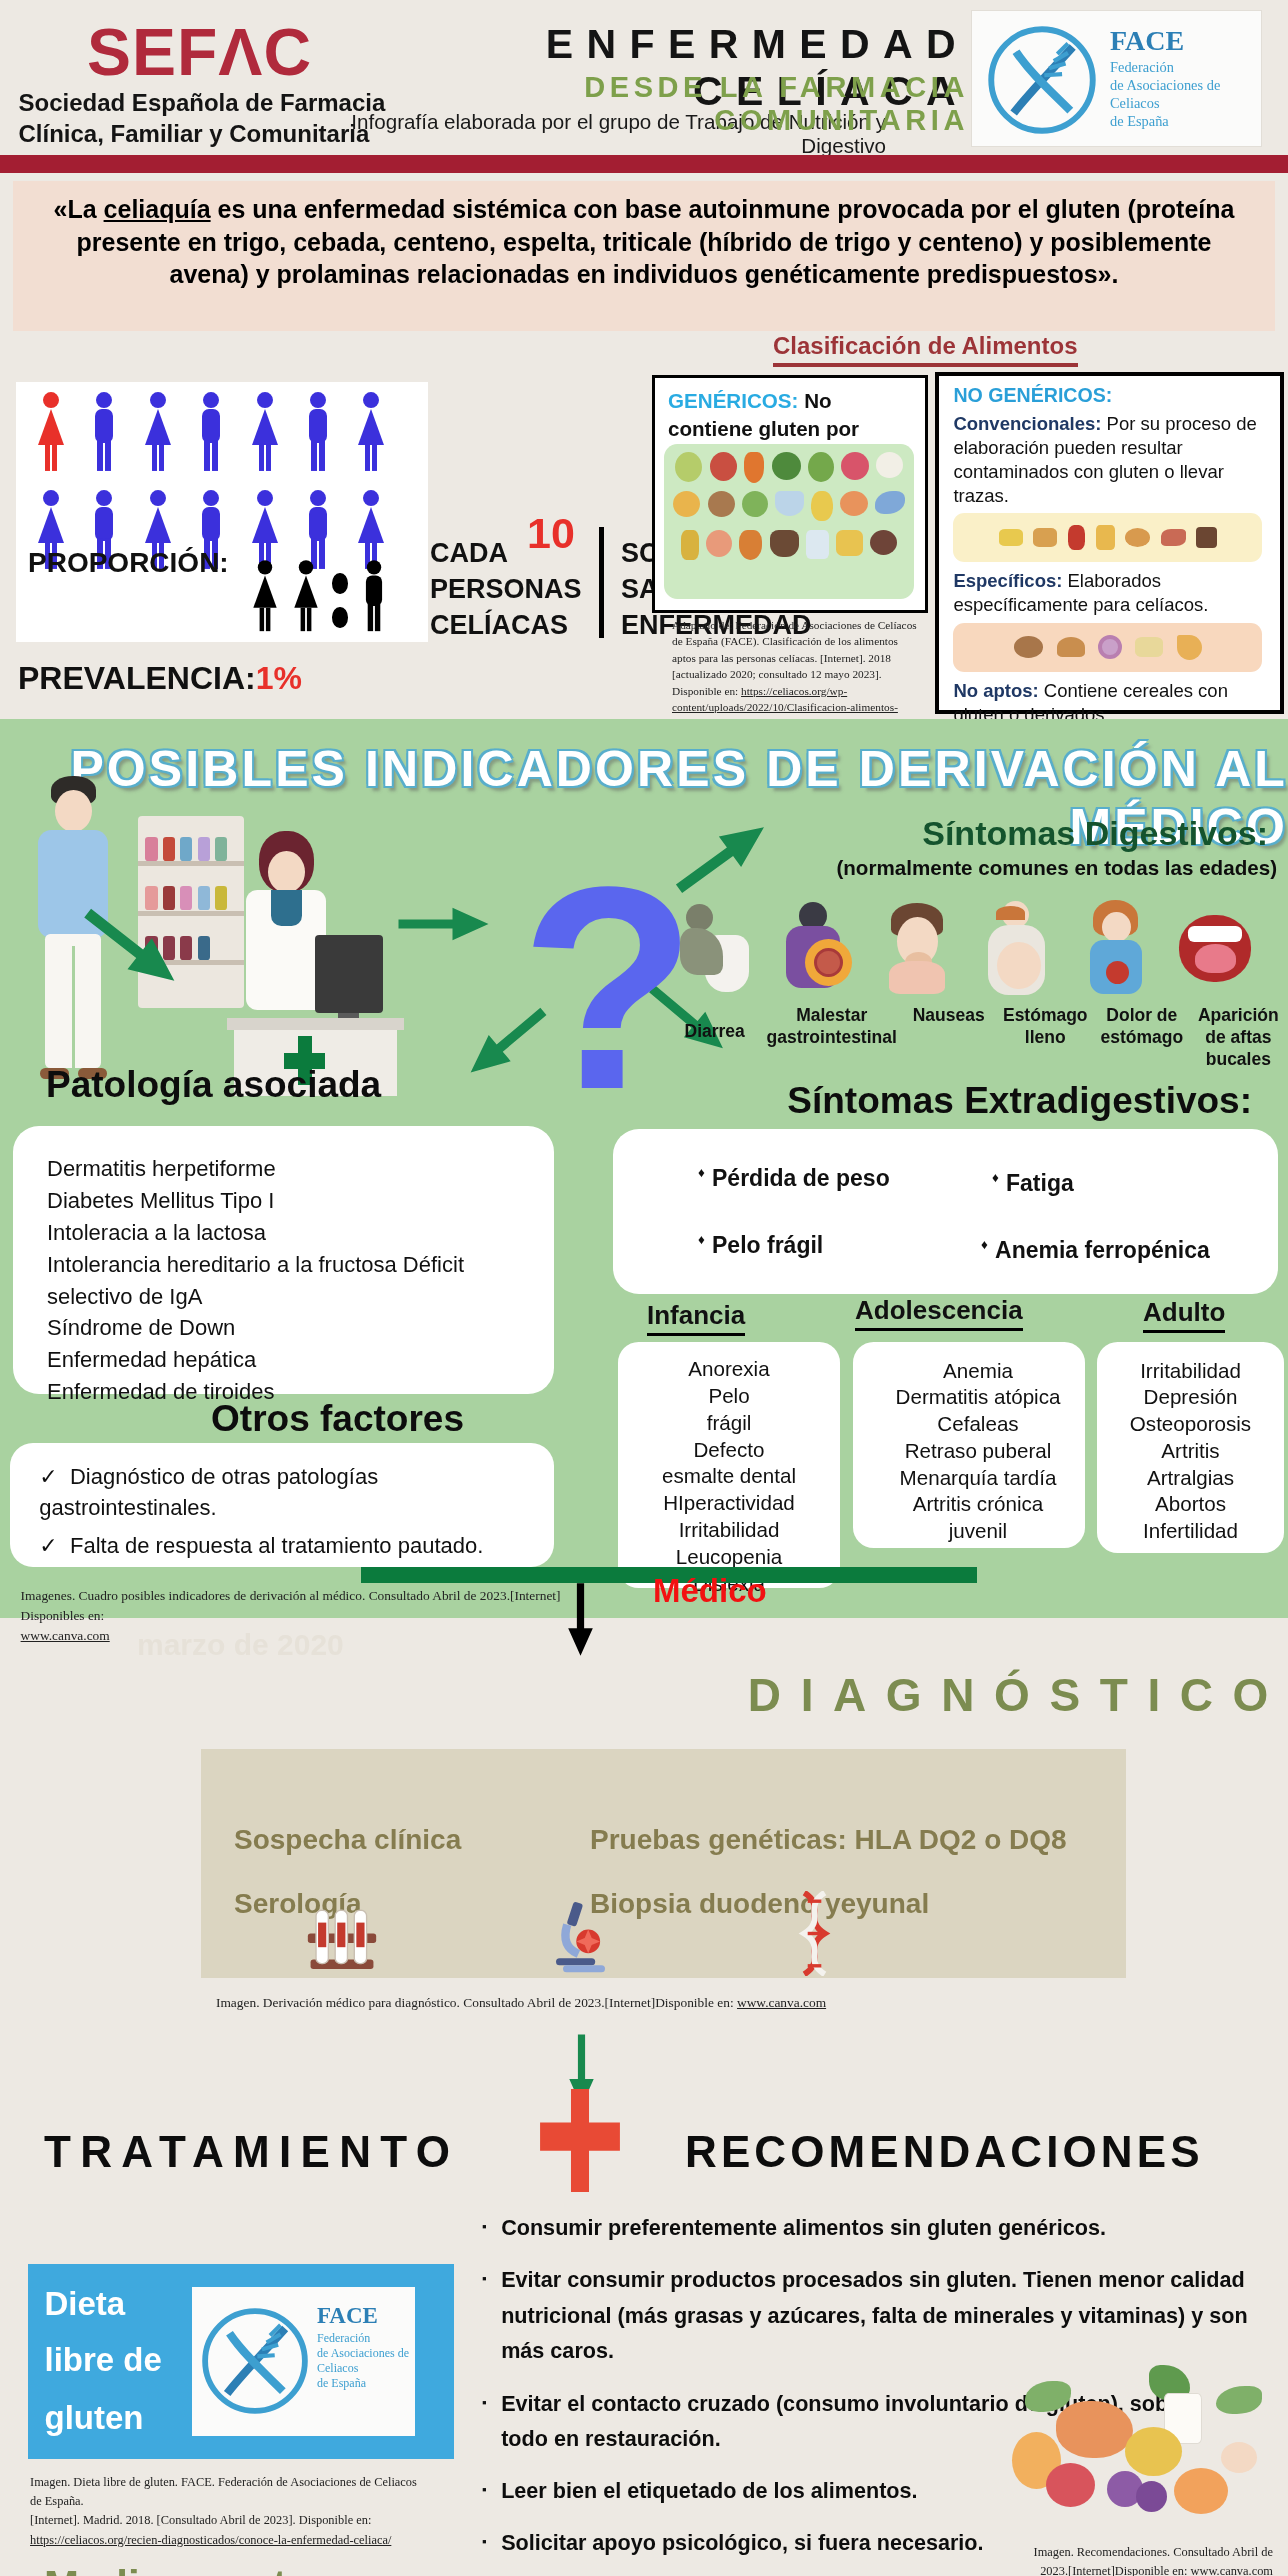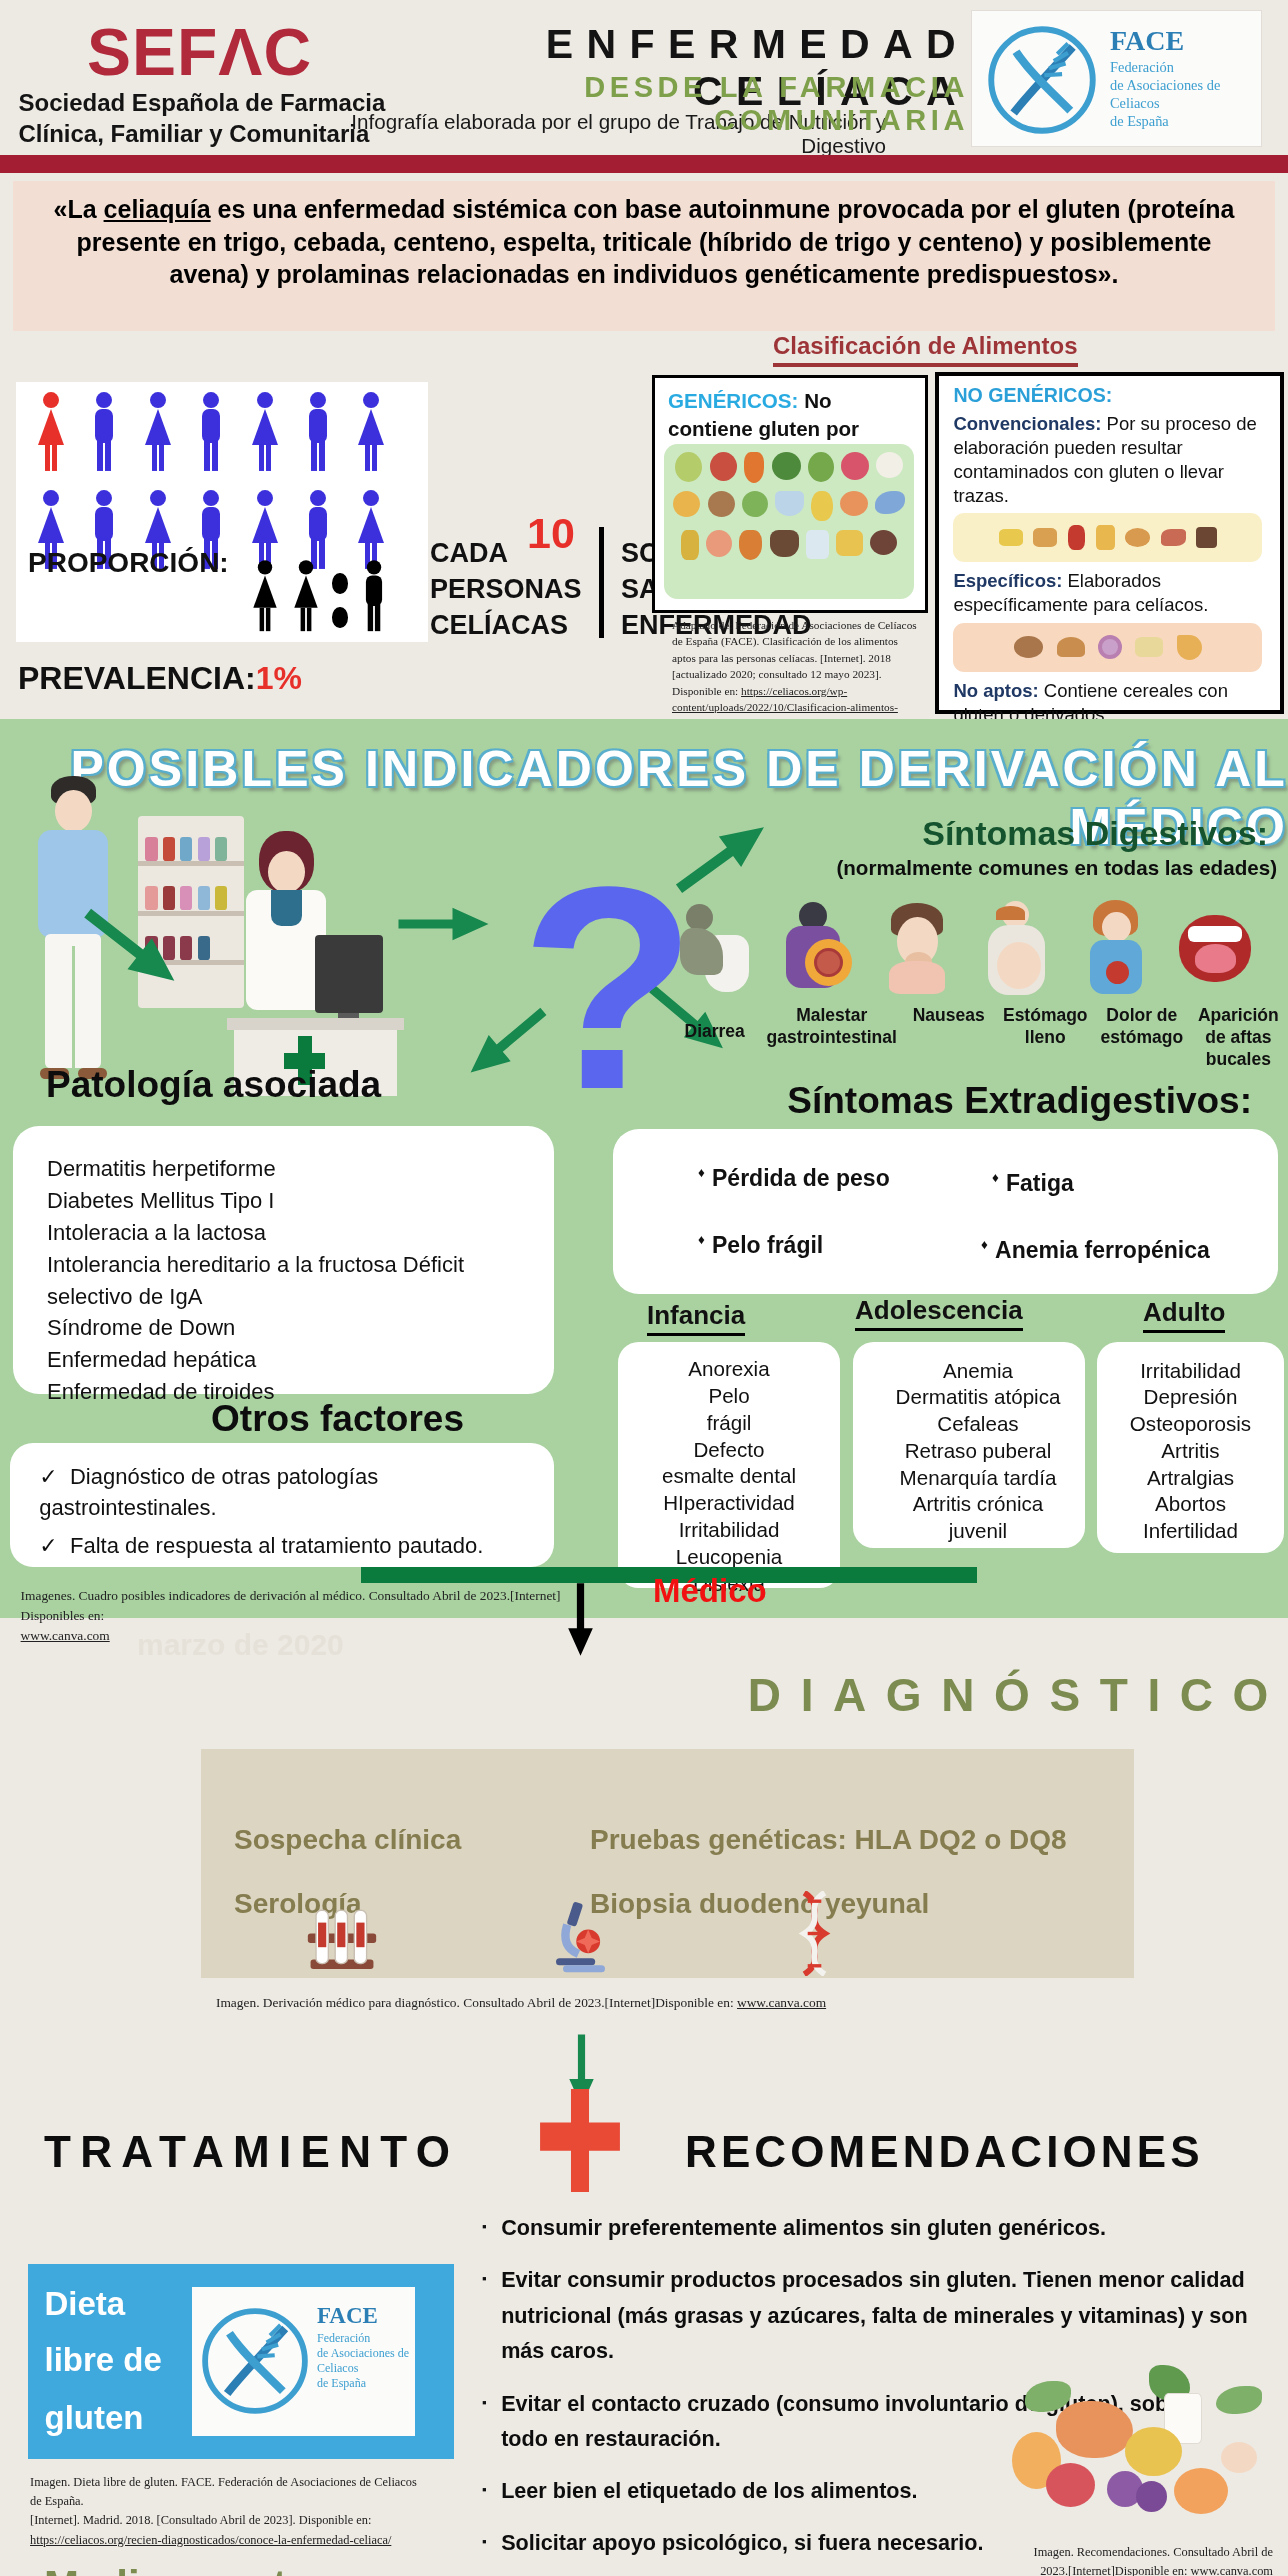--- a/index.html
+++ b/index.html
@@ -59,21 +59,21 @@
   .diam{font-size:13.4px;vertical-align:9.3px;margin-right:7.2px;}
   .extra-item{font-size:23px;font-weight:600;}
   .age-h{font-size:26px;font-weight:700;border-bottom:3.6px solid #000;padding-bottom:2.1px;}
   .age-items{font-size:20.6px;line-height:1.3;text-align:center;}
   .check-item{font-size:22px;line-height:1.45;}
   .dk-bar{background:#0B7B3D;}
   .medico{font-size:33px;font-weight:700;color:#F21111;}
   .wmark{font-size:30px;font-weight:700;color:#E6E1D8;}
   
   .diag-title{font-size:46px;font-weight:700;letter-spacing:19.6px;color:#7C8C50;}
-  .diag-box{background:#DBD5C1;padding-left:8px;}
+  .diag-box{background:#DBD5C1;}
   .diag-item{font-size:28px;font-weight:700;color:#857C4F;}
   
   .trat-title{font-size:44px;font-weight:700;letter-spacing:9.3px;color:#0d0d0d;}
   .reco-title{font-size:44px;font-weight:700;letter-spacing:4.1px;color:#0d0d0d;}
   .blue-box{background:#3FA9DE;padding-left:27px;}
   .diet-line{font-size:33px;font-weight:700;color:#fff;}
   .bullet-item{display:flex;margin-bottom:16.5px;}
   .bullet-mark{font-size:13.4px;line-height:2.6;margin-right:14.4px;}
   .bullet-text{font-size:21.6px;font-weight:700;line-height:1.65;color:#0d0d0d;}
   .meds-title{font-size:42px;font-weight:800;color:#7C8C50;}

